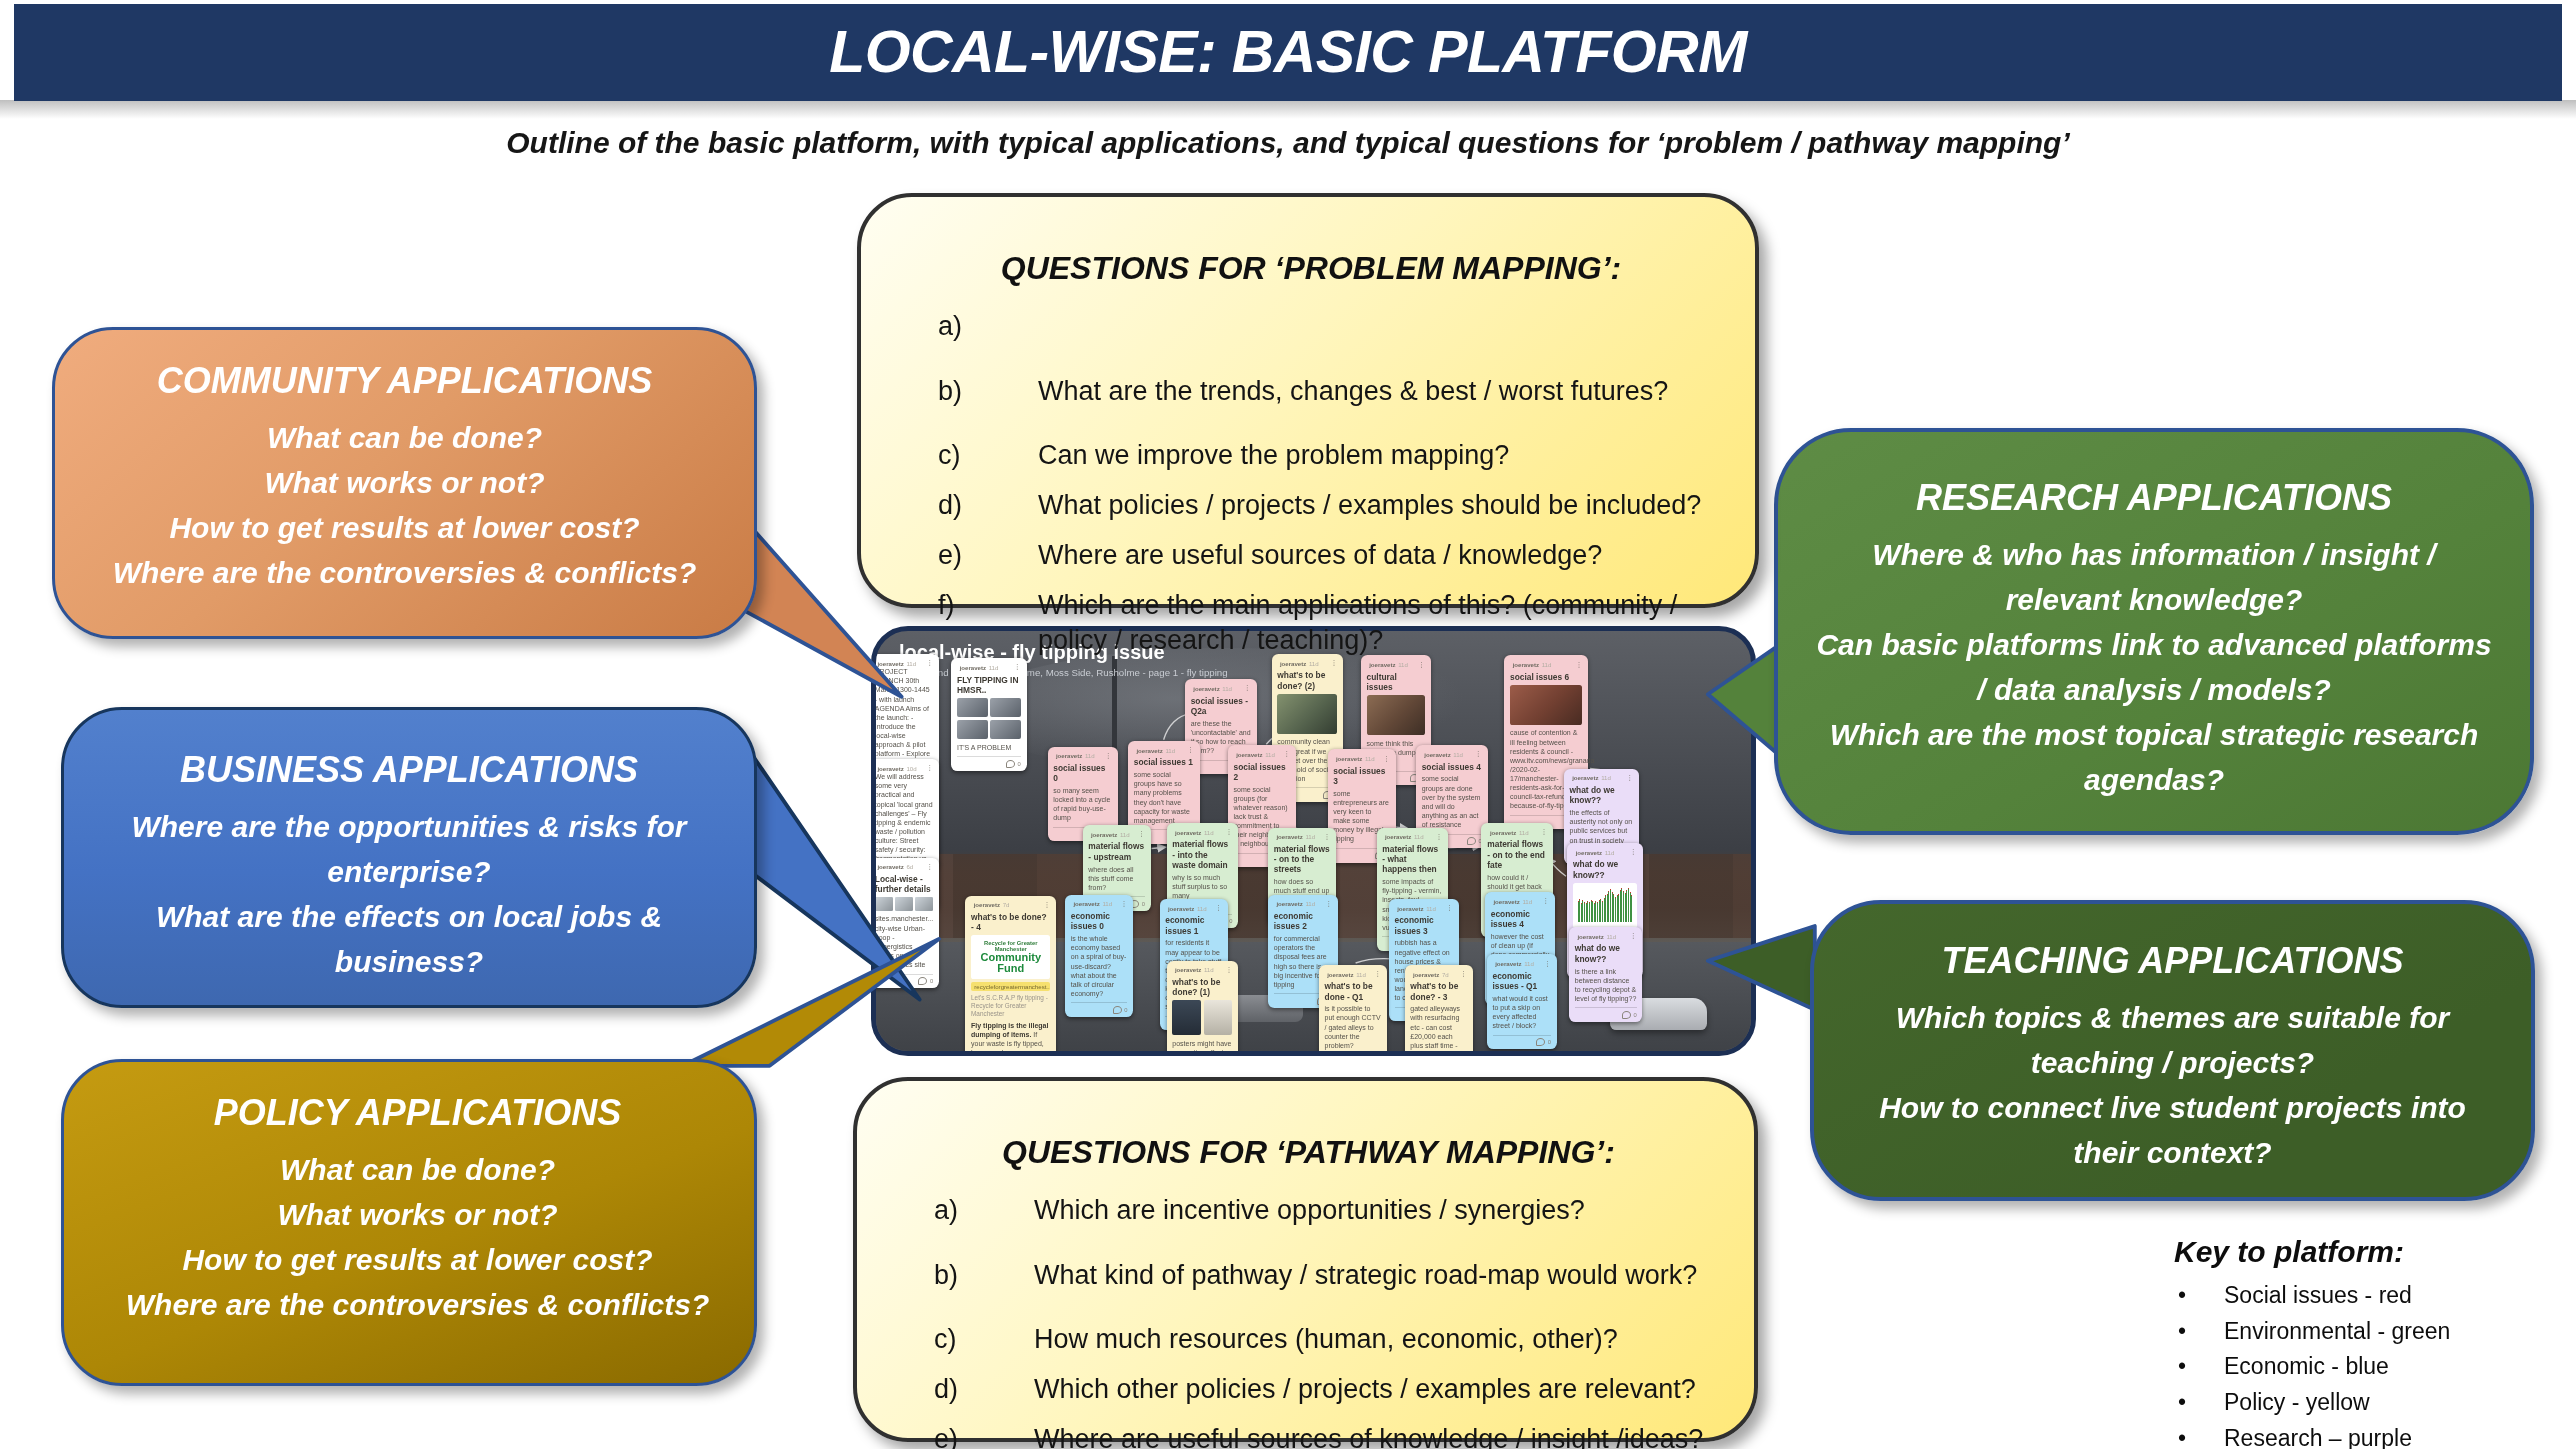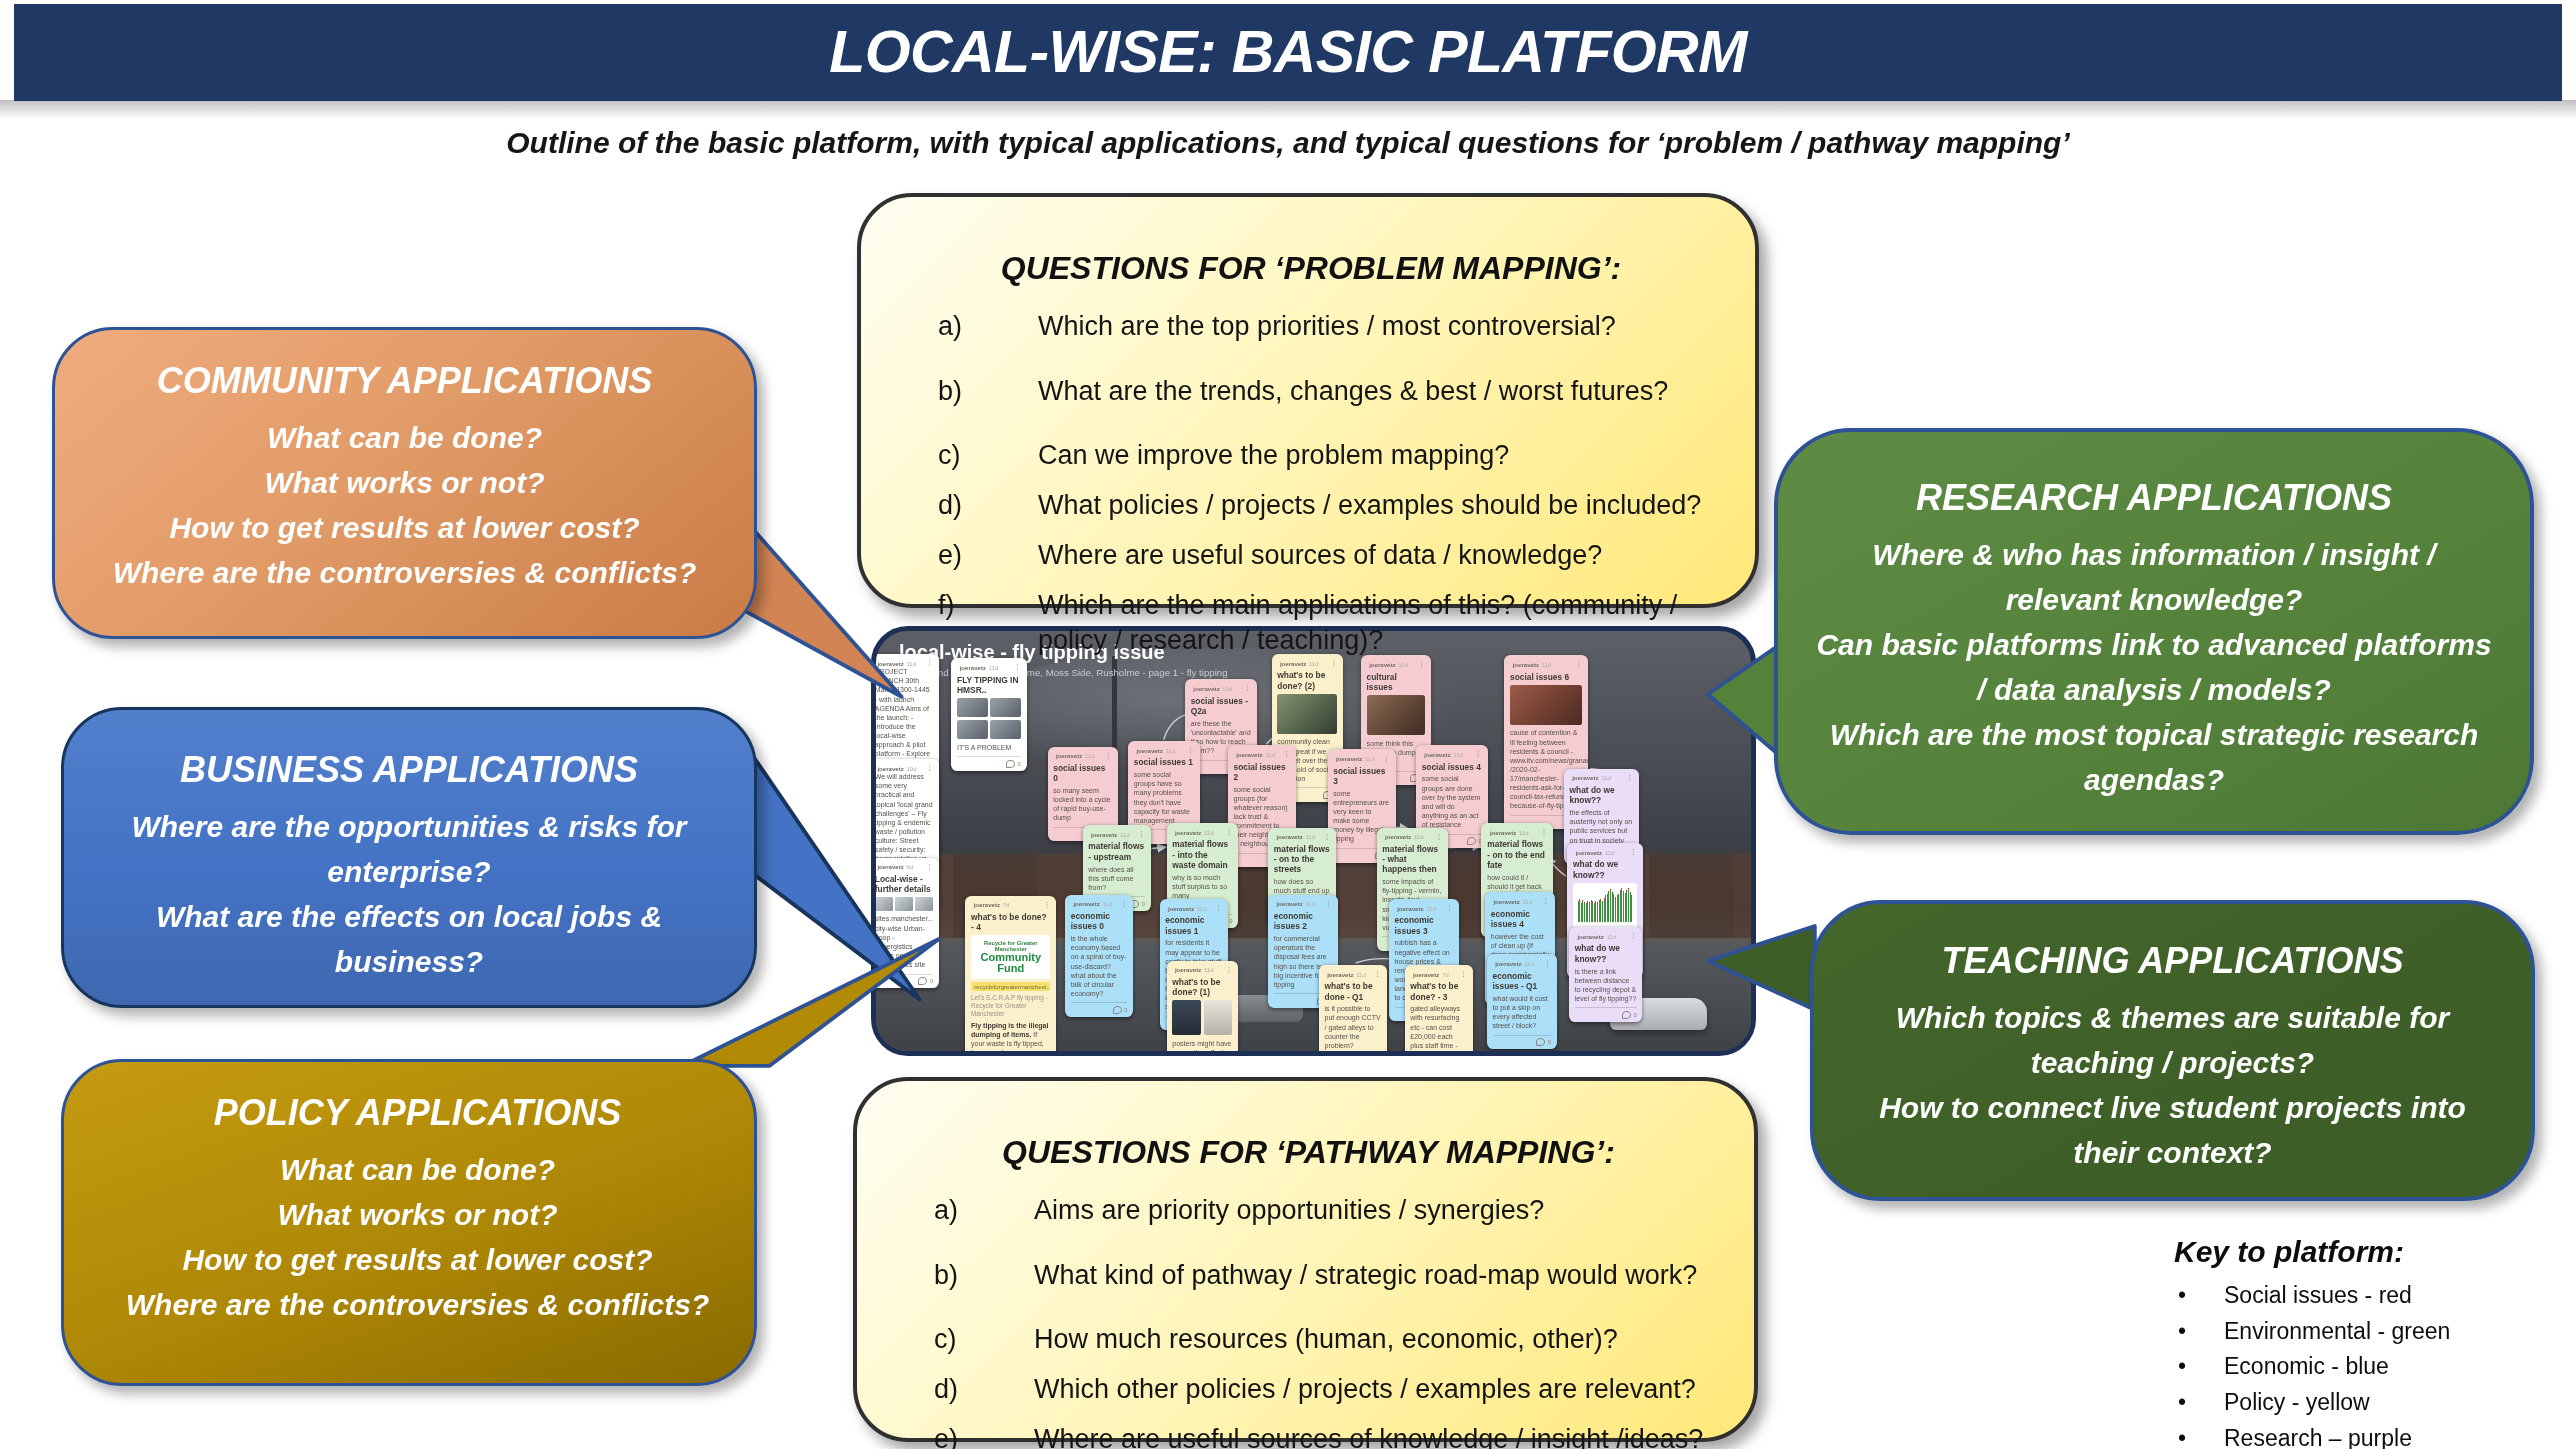--- a/index.html
+++ b/index.html
@@ -167,21 +167,20 @@
       <div class="line">Which topics &amp; themes are suitable for teaching / projects?</div>
       <div class="line">How to connect live student projects into their context?</div>
     </div>
 </div>
 
 <div class="qbox qb-problem">
   <div class="q-title">QUESTIONS FOR ‘PROBLEM MAPPING’:</div>
   <ol>
       <li class="qi gap">
         <span class="lbl">a)</span>
-        <span class="txt">Which are the top priorities / most controversial?</span>
       </li>
       <li class="qi gap">
         <span class="lbl">b)</span>
         <span class="txt">What are the trends, changes &amp; best / worst futures?</span>
       </li>
       <li class="qi">
         <span class="lbl">c)</span>
         <span class="txt">Can we improve the problem mapping?</span>
       </li>
       <li class="qi">
@@ -196,21 +195,21 @@
         <span class="lbl">f)</span>
         <span class="txt">Which are the main applications of this? (community / policy / research / teaching)?</span>
       </li>
     </ol>
 </div>
 <div class="qbox qb-pathway">
   <div class="q-title">QUESTIONS FOR ‘PATHWAY MAPPING’:</div>
   <ol>
       <li class="qi gap">
         <span class="lbl">a)</span>
-        <span class="txt">Aims are priority opportunities / synergies?</span>
+        <span class="txt">Which are incentive opportunities / synergies?</span>
       </li>
       <li class="qi gap">
         <span class="lbl">b)</span>
         <span class="txt">What kind of pathway / strategic road-map would work?</span>
       </li>
       <li class="qi">
         <span class="lbl">c)</span>
         <span class="txt">How much resources (human, economic, other)?</span>
       </li>
       <li class="qi">

